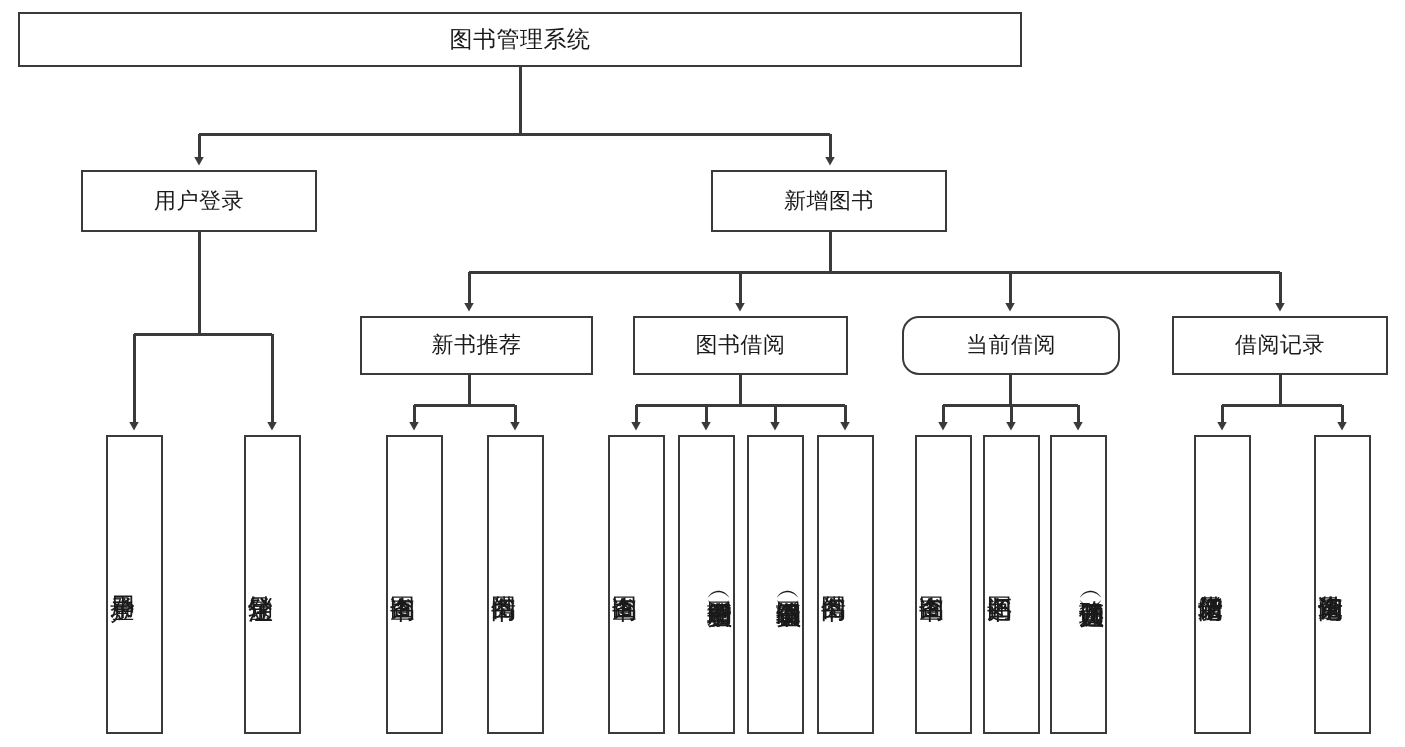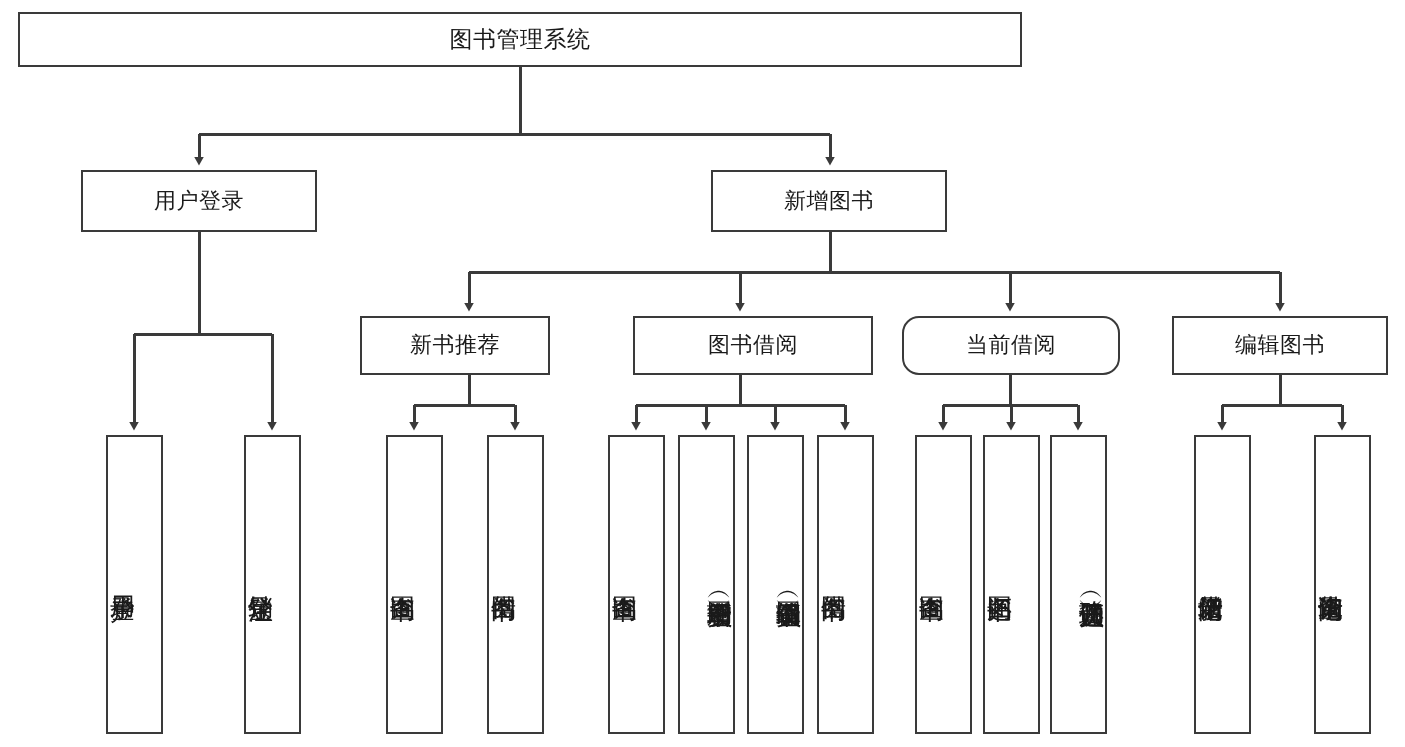--- a/index.html
+++ b/index.html
@@ -138,31 +138,31 @@
     <span>图书管理系统</span>
   </div>
 
   <div class="node horiz" style="left:81px; top:170px; width:236px; height:62px;">
     <span>用户登录</span>
   </div>
   <div class="node horiz" style="left:711px; top:170px; width:236px; height:62px;">
     <span>新增图书</span>
   </div>
 
-  <div class="node horiz" style="left:360px; top:316px; width:190px; height:59px;">
+  <div class="node horiz" style="left:360px; top:316px; width:233px; height:59px;">
     <span>新书推荐</span>
   </div>
-  <div class="node horiz" style="left:633px; top:316px; width:240px; height:59px;">
+  <div class="node horiz" style="left:633px; top:316px; width:215px; height:59px;">
     <span>图书借阅</span>
   </div>
   <div class="node horiz" style="left:902px; top:316px; width:218px; height:59px;border-radius:17px;">
     <span>当前借阅</span>
   </div>
   <div class="node horiz" style="left:1172px; top:316px; width:216px; height:59px;">
-    <span>编辑图书</span>
+    <span>借阅记录</span>
   </div>
 
   <div class="node vert align-end" style="left:106px; top:435px; width:57px; height:299px;">
     <span class="vtext">用户登录</span>
   </div>
   <div class="node vert align-end" style="left:244px; top:435px; width:57px; height:299px;">
     <span class="vtext">注销登录</span>
   </div>
 
   <div class="node vert align-end" style="left:386px; top:435px; width:57px; height:299px;">

